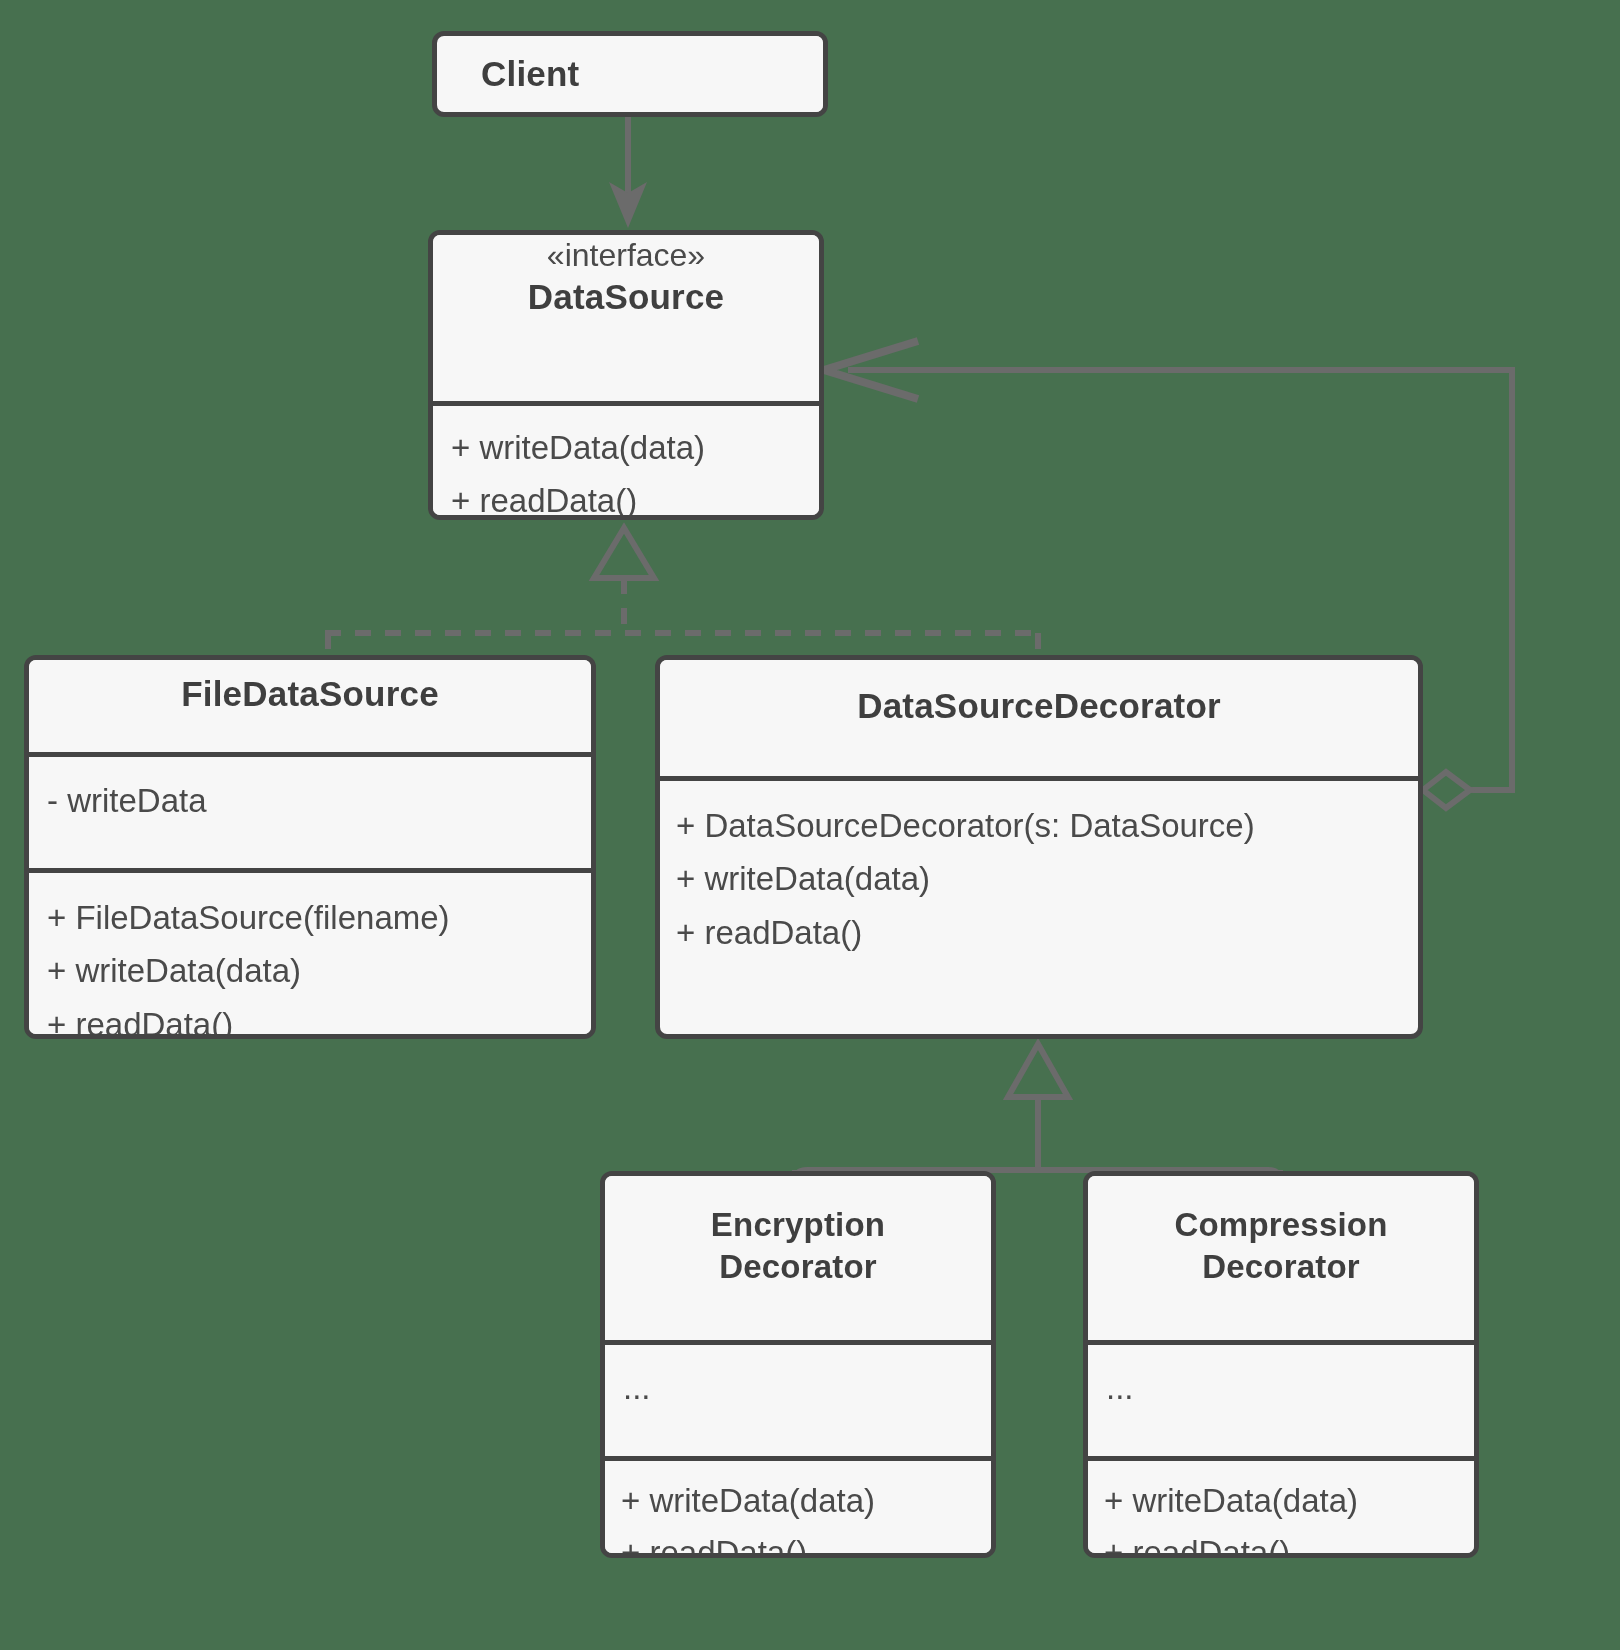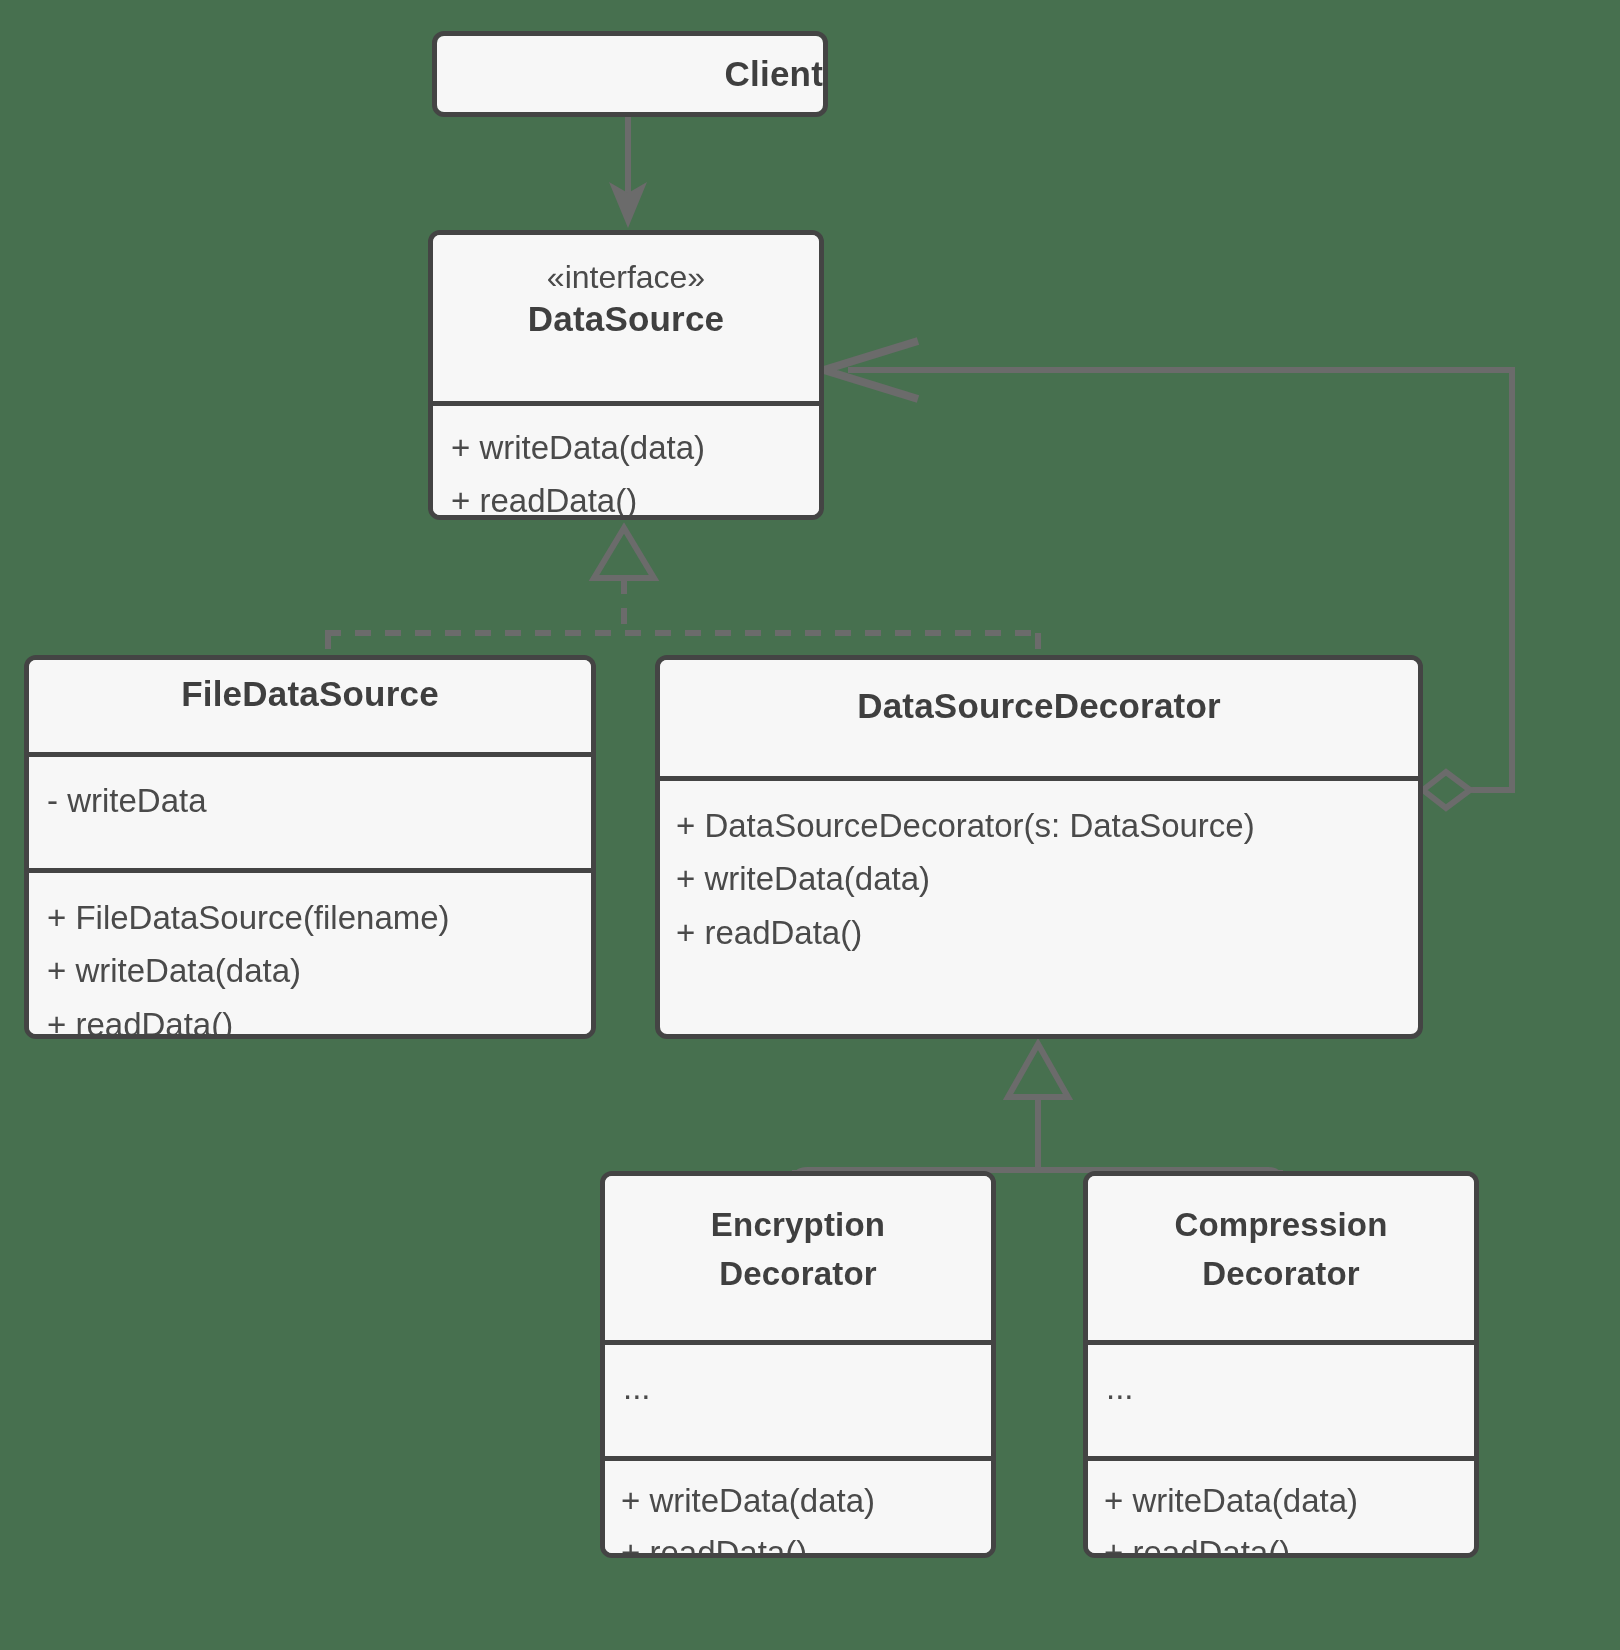--- a/index.html
+++ b/index.html
@@ -57,32 +57,32 @@
     color: #4a4a4a;
     text-align: left;
     white-space: nowrap;
   }
 
   
   #node-client {
     left: 432px; top: 31px; width: 396px; height: 86px;
   }
   #node-client .c-title {
-    display: flex; align-items: center; justify-content: flex-end;
+    display: flex; align-items: center; justify-content: flex-start;
     height: 100%;
     font-size: 35px;
+    margin-left: 44px;
   }
 
   
   #node-datasource {
     left: 428px; top: 230px; width: 396px; height: 290px;
   }
   #node-datasource .c-head {
     height: 142px;
-    padding-top: 22px;
   }
   #node-datasource .stereotype { font-size: 32px; line-height: 1.25; }
   #node-datasource .title { font-size: 35px; line-height: 1.25; }
   #node-datasource .c-ops {
     height: 143px;
     padding: 16px 0 0 18px;
   }
   #node-datasource .member { font-size: 33px; line-height: 1.6; }
 
   
@@ -124,21 +124,21 @@
     padding: 18px 0 0 16px;
   }
   #node-datasourcedecorator .member { font-size: 33px; line-height: 1.62; }
 
   
   .leaf-node .c-head {
     height: 140px;
     display: flex; flex-direction: column;
     align-items: center; justify-content: center;
   }
-  .leaf-node .title { font-size: 33px; line-height: 1.28; margin-top: 7px; }
+  .leaf-node .title { font-size: 33px; line-height: 1.28; }
   .leaf-node .c-attrs {
     height: 92px;
     display: flex; align-items: center;
     padding-left: 18px;
   }
   .leaf-node .c-ops {
     height: 150px;
     padding: 14px 0 0 16px;
   }
   .leaf-node .member { font-size: 33px; line-height: 1.58; }

